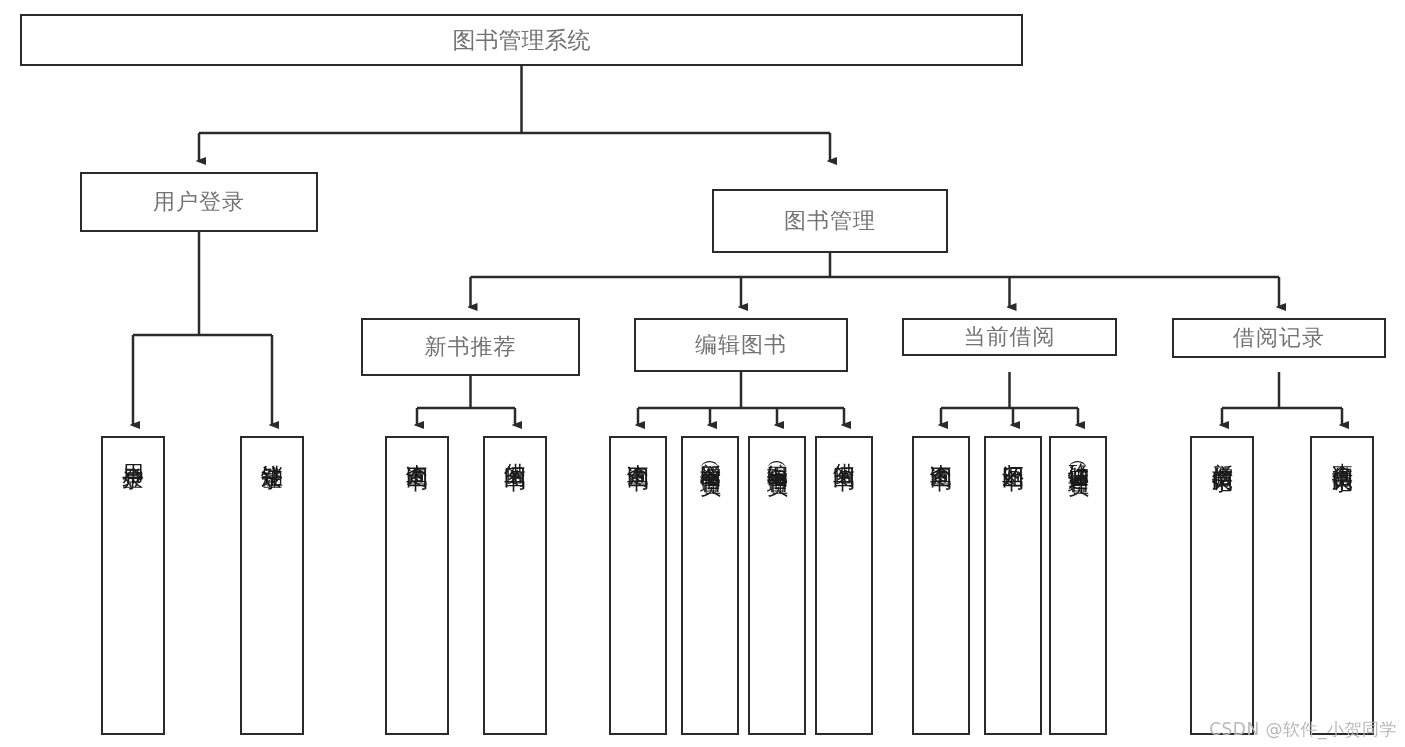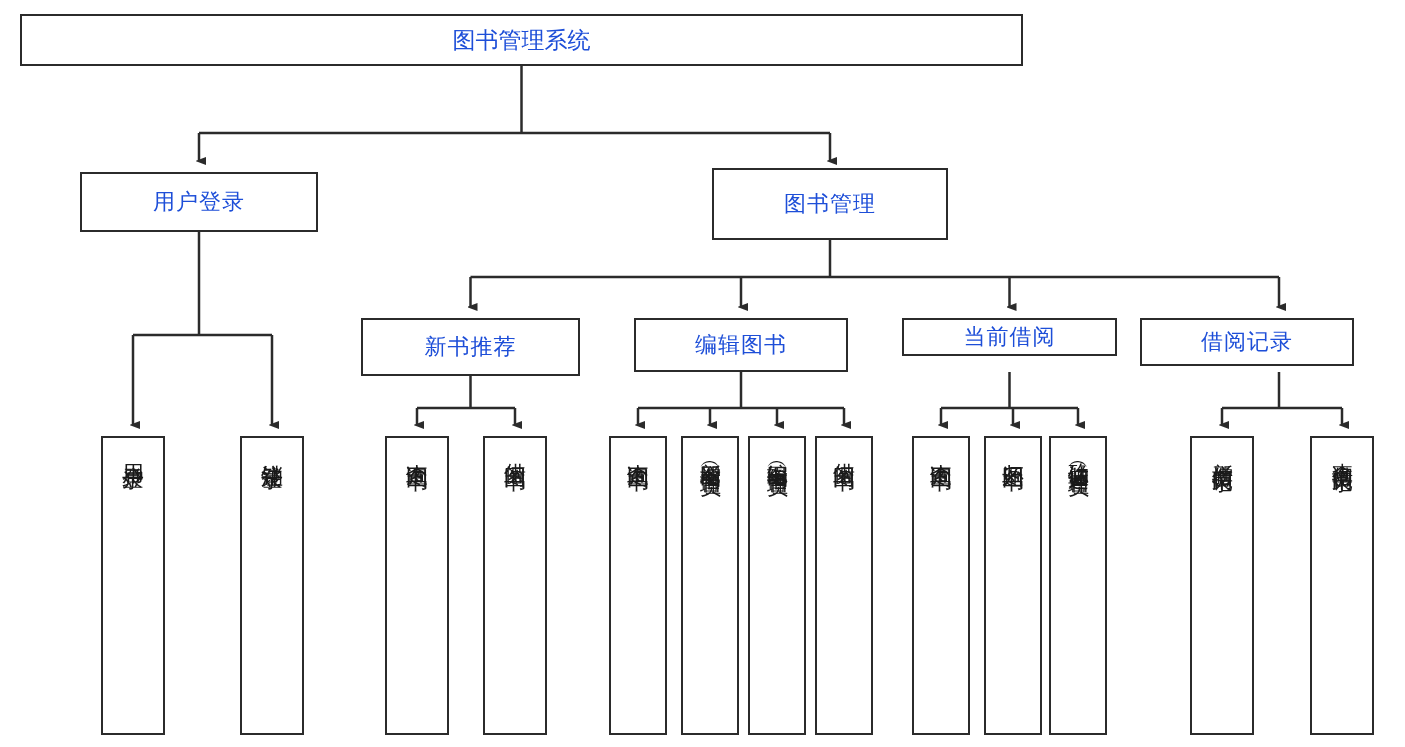--- a/index.html
+++ b/index.html
@@ -2,21 +2,21 @@
 <html><head>
 <meta charset="utf-8">
 <style>
   html,body{margin:0;padding:0;background:#ffffff;}
   body{width:1405px;height:747px;position:relative;overflow:hidden;
        font-family:"DejaVu Sans","Liberation Sans",sans-serif;}
   #canvas{position:absolute;left:0;top:0;width:1405px;height:747px;}
   svg.links{position:absolute;left:0;top:0;width:1405px;height:747px;}
   .node{position:absolute;box-sizing:border-box;background:#ffffff;
         border:2.5px solid #2b2b2b;display:flex;align-items:center;
-        justify-content:center;color:#1d4ed8;}
+        justify-content:center;color:#737373;}
   .node.horiz{font-size:22px;letter-spacing:1px;}
   .node.root{font-size:23px;}
   .leaf{position:absolute;box-sizing:border-box;background:#ffffff;
         border:2.5px solid #2b2b2b;display:flex;align-items:flex-start;
         justify-content:center;padding-top:8px;overflow:hidden;}
   .leaf .vtext{writing-mode:vertical-rl;text-orientation:upright;
         font-size:22px;line-height:1.18;letter-spacing:2px;color:#1a1a1a;
         white-space:nowrap;}
   .leaf.tall .vtext{font-size:21px;}
   .watermark{position:absolute;right:8px;bottom:6px;font-size:17px;
@@ -68,33 +68,33 @@
         <path d="M1342,408 L1342,425" marker-end="url(#arw)"></path>
       </g>
   </svg>
   <div id="node-layer">
       <div class="node root" style="left: 20px; top: 14px; width: 1003px; height: 52px;">
         <span>图书管理系统</span>
       </div>
       <div class="node horiz" style="left: 80px; top: 172px; width: 238px; height: 60px;">
         <span>用户登录</span>
       </div>
-      <div class="node horiz" style="left: 712px; top: 168px; width: 236px; height: 72px;">
+      <div class="node horiz" style="left: 712px; top: 189px; width: 236px; height: 64px;">
         <span>图书管理</span>
       </div>
       <div class="node horiz" style="left: 361px; top: 318px; width: 219px; height: 58px;">
         <span>新书推荐</span>
       </div>
       <div class="node horiz" style="left: 634px; top: 318px; width: 214px; height: 54px;">
         <span>编辑图书</span>
       </div>
       <div class="node horiz" style="left: 902px; top: 318px; width: 215px; height: 38px;">
         <span>当前借阅</span>
       </div>
-      <div class="node horiz" style="left: 1140px; top: 318px; width: 214px; height: 48px; justify-content: center;">
+      <div class="node horiz" style="left: 1172px; top: 318px; width: 214px; height: 40px; justify-content: center;">
         <span>借阅记录</span>
       </div>
       <div class="leaf" style="left: 101px; top: 436px; width: 64px; height: 299px;">
         <span class="vtext">用户登录</span>
       </div>
       <div class="leaf" style="left: 240px; top: 436px; width: 64px; height: 299px;">
         <span class="vtext">注销登录</span>
       </div>
       <div class="leaf" style="left: 385px; top: 436px; width: 64px; height: 299px;">
         <span class="vtext">查询图书</span>
@@ -123,13 +123,14 @@
       <div class="leaf tall" style="left: 1049px; top: 436px; width: 58px; height: 299px;">
         <span class="vtext">确认归还（管理员）</span>
       </div>
       <div class="leaf tall" style="left: 1190px; top: 436px; width: 64px; height: 299px;">
         <span class="vtext">新增借阅记录</span>
       </div>
       <div class="leaf tall" style="left: 1310px; top: 436px; width: 64px; height: 299px;">
         <span class="vtext">查询借阅记录</span>
       </div>
     </div>
+  <div class="watermark">CSDN @软件_小贺同学</div>
 </div>
 
 </body></html>

